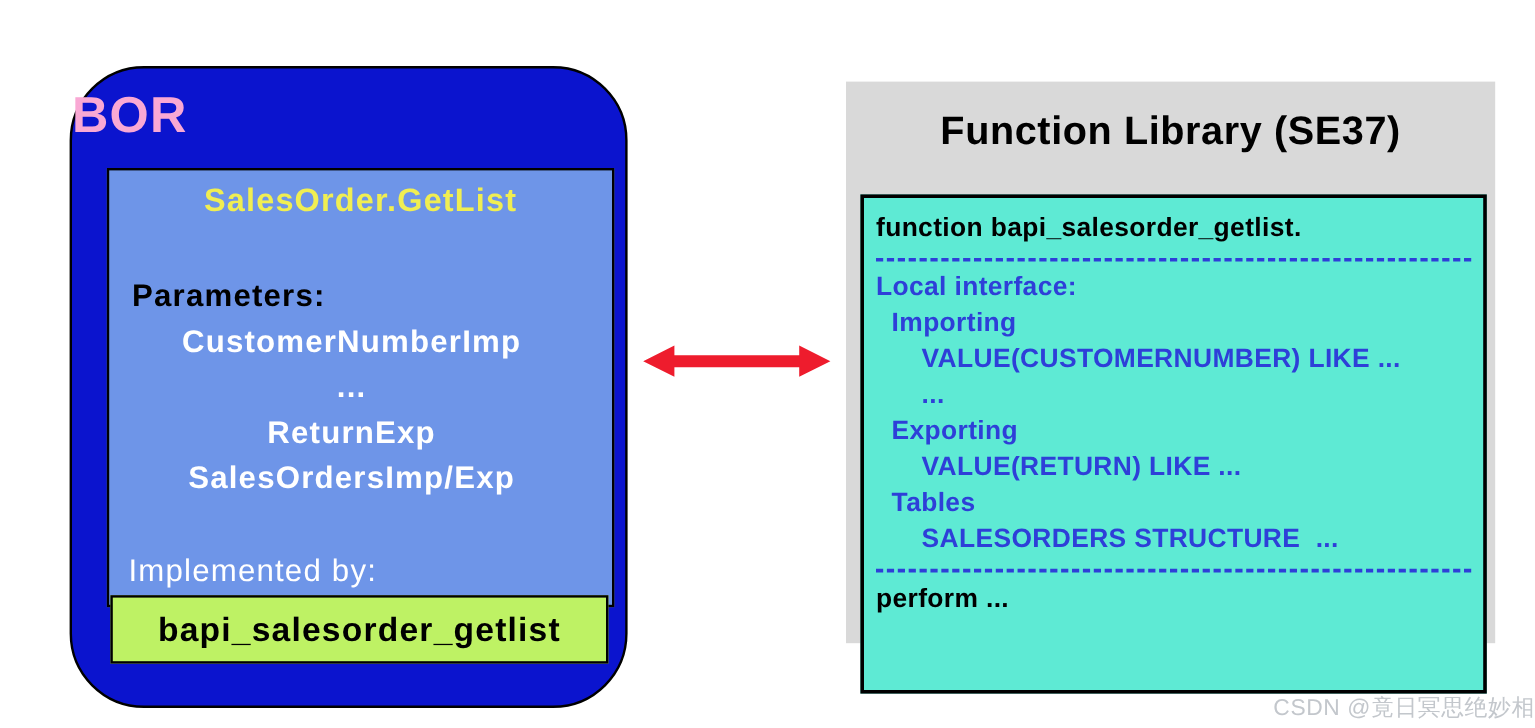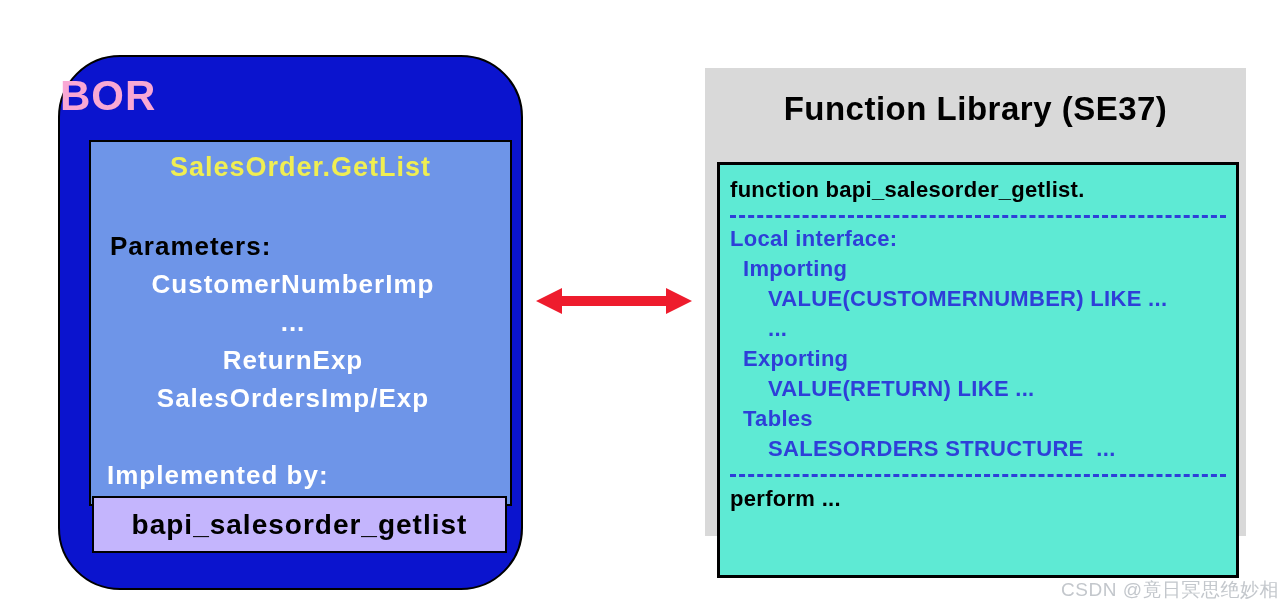--- a/index.html
+++ b/index.html
@@ -32,25 +32,25 @@
     margin-top:10px;letter-spacing:1px;
   }
   .param-list{
     margin-top:44px;padding:0 34px 0 19px;
     font-size:26px;font-weight:bold;line-height:38px;color:#fff;letter-spacing:1px;
   }
   .param-label{color:#000;}
   .param-row{display:flex;justify-content:center;}
   .impl-label{
     position:absolute;left:47px;top:403px;color:#fff;font-size:26px;
-    font-weight:bold;letter-spacing:1px;
+    font-weight:normal;letter-spacing:1px;
   }
   .impl-box{
     position:absolute;left:32px;top:439px;width:415px;height:57px;
-    background:#c4b5fd;border:2px solid #000;box-sizing:border-box;
+    background:#bef264;border:2px solid #000;box-sizing:border-box;
     display:flex;align-items:center;justify-content:center;
     color:#000;font-size:28px;font-weight:bold;letter-spacing:1px;
   }
 
   
   .arrow{position:absolute;left:534px;top:285px;}
 
   
   .fl-panel{
     position:absolute;left:705px;top:68px;width:541px;height:468px;

